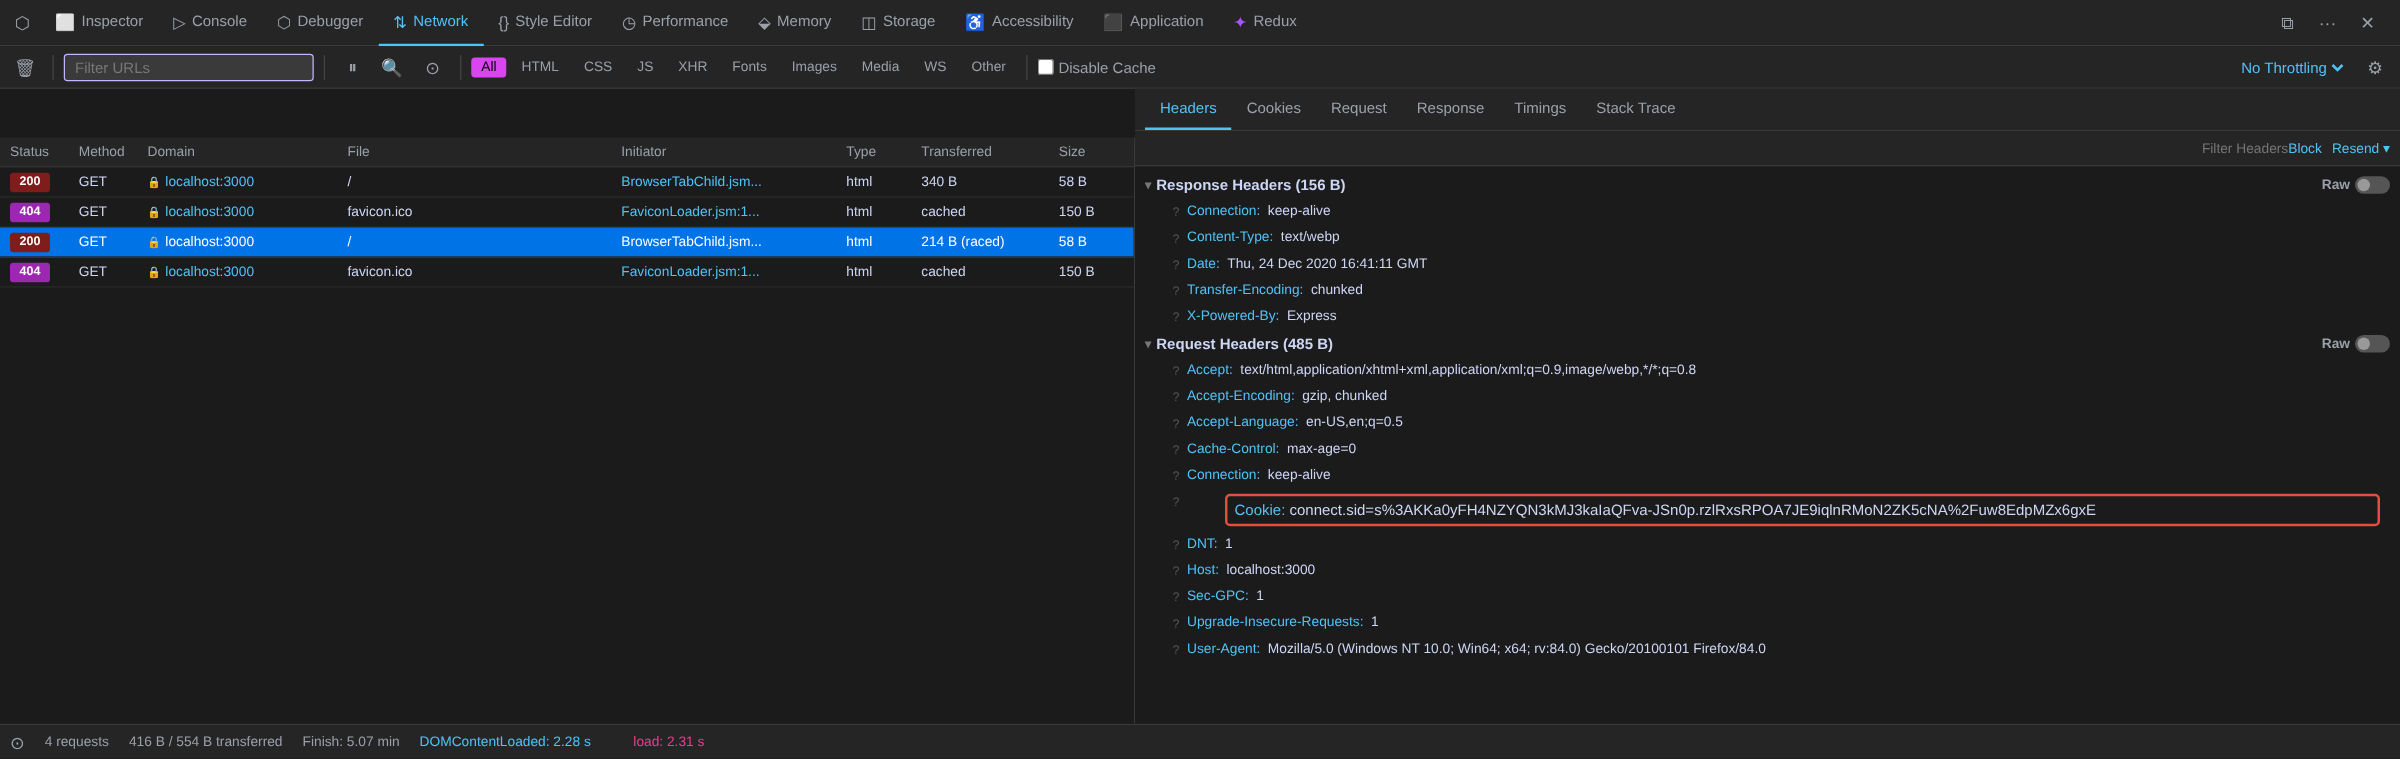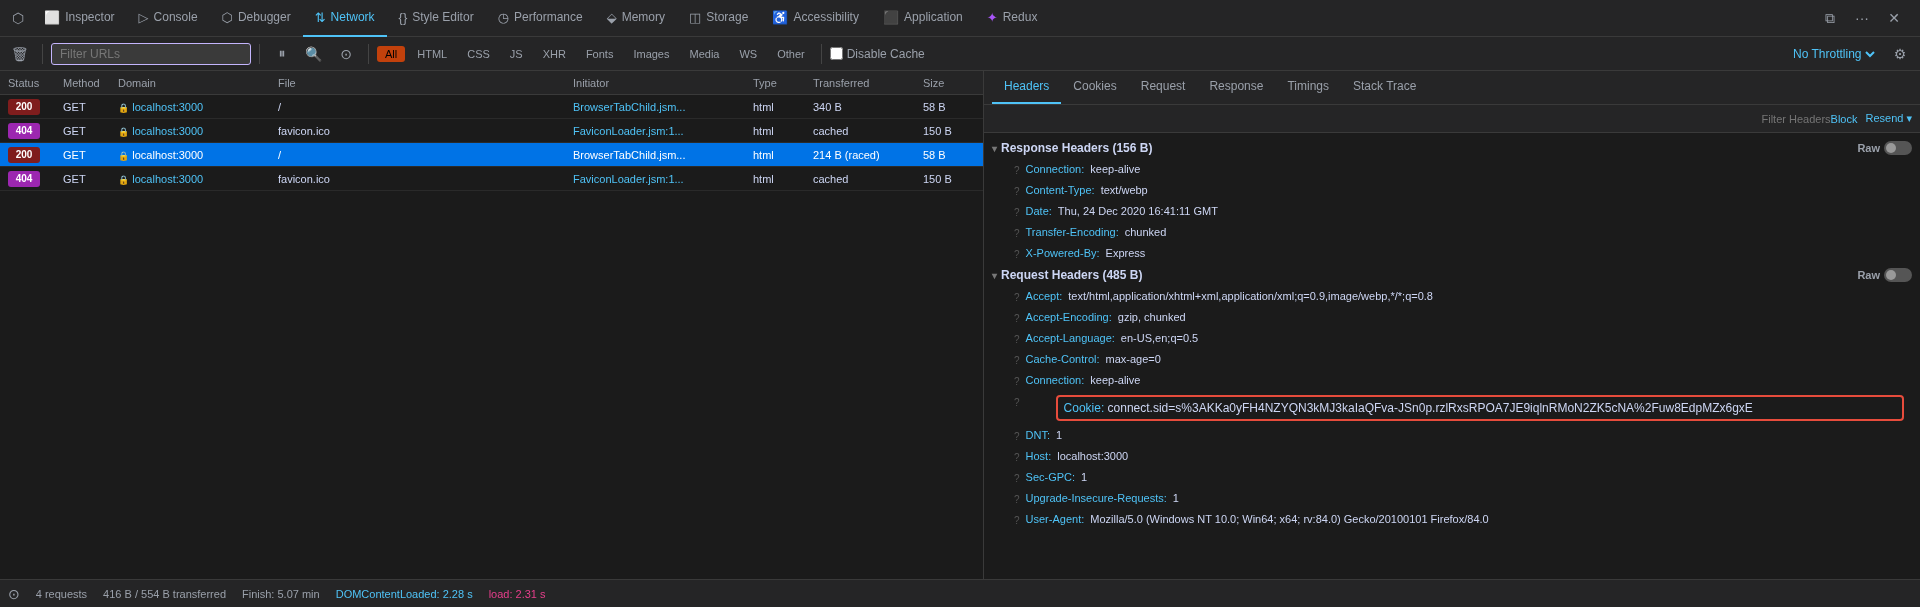--- a/index.html
+++ b/index.html
@@ -70,21 +70,21 @@
     .filter-tag {
       padding: 2px 8px;
       border-radius: 3px;
       font-size: 11px;
       cursor: pointer;
       background: transparent;
       color: #9aa0aa;
       border: none;
     }
     .filter-tag.active {
-      background: #c2410c;
+      background: #d946ef;
       color: #000;
     }
 
     .divider-v { width: 1px; height: 20px; background: #444; margin: 0 4px; }
 
     .check-label { display: flex; align-items: center; gap: 4px; color: #9aa0aa; font-size: 12px; cursor: pointer; white-space: nowrap; }
     .check-label input { cursor: pointer; }
 
     .throttle-select {
       background: transparent;
@@ -97,24 +97,25 @@
 
     
     .main-content {
       display: flex;
       height: calc(607px - 37px - 34px - 28px);
       overflow: hidden;
     }
 
     
     .left-panel {
-      width: 984px;
+      width: 908px;
       display: flex;
       flex-direction: column;
       border-right: 1px solid #3a3a3a;
+      margin-top: 39px;
     }
 
     
     .table-header {
       display: grid;
       grid-template-columns: 55px 55px 160px 1fr 180px 60px 110px 60px;
       background: #252526;
       border-bottom: 1px solid #3a3a3a;
       padding: 0 4px;
       height: 24px;
@@ -159,21 +160,21 @@
       background: #252526;
       border-top: 1px solid #3a3a3a;
       display: flex;
       align-items: center;
       padding: 0 8px;
       gap: 16px;
       font-size: 11px;
       color: #9aa0aa;
     }
     .status-bar .dom-loaded { color: #4fc3f7; }
-    .status-bar .load-time { color: #e83e8c; }
+    .status-bar .load-time { color: #e83e8c; margin-left: 18px; }
 
     
     .right-panel {
       flex: 1;
       display: flex;
       flex-direction: column;
       background: #1b1b1b;
     }
 
     

